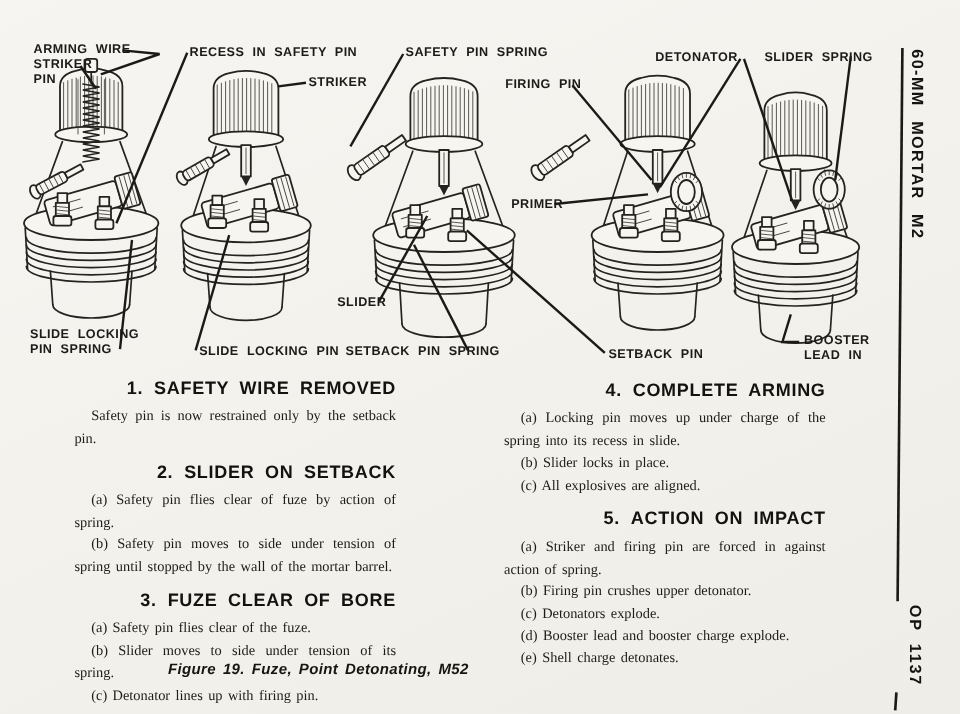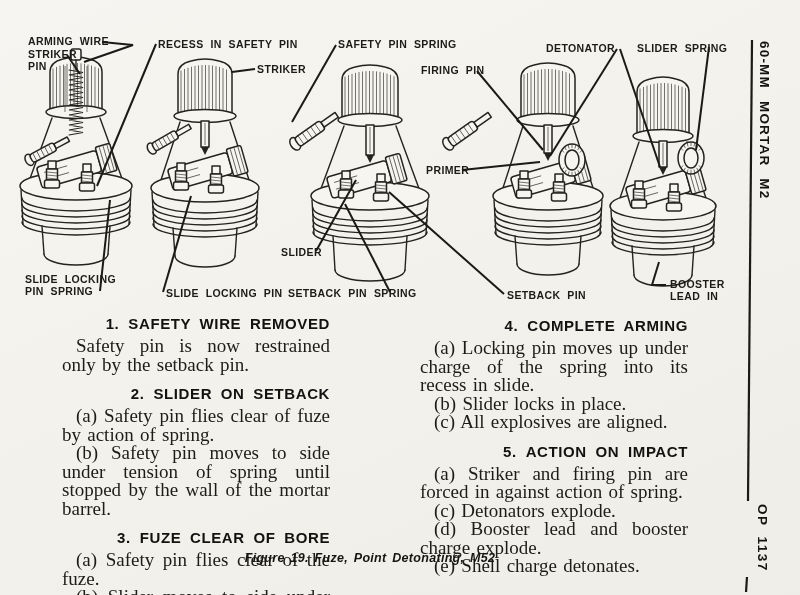--- a/index.html
+++ b/index.html
@@ -28,25 +28,25 @@
   .col-right{left:420px;top:310px;}
   .sec-h{
     margin:11px 0 5px 0;font-size:15px;font-weight:700;
     letter-spacing:.6px;word-spacing:4px;color:#131210;
     font-family:"Liberation Sans",sans-serif;
     text-align:right;
   }
   .sec-num{margin-right:9px;}
   .sec-p{
     margin:0;font-family:"Liberation Serif",serif;
-    font-size:19px;line-height:18.5px;text-align:justify;
+    font-size:12px;line-height:18.5px;text-align:justify;
     text-indent:14px;color:#1d1c19;word-spacing:1.5px;
   }
   .caption{
-    position:absolute;left:140px;top:551px;width:460px;text-align:center;
+    position:absolute;left:140px;top:551px;width:460px;
     font-size:12.5px;font-weight:700;font-style:italic;
     letter-spacing:.3px;word-spacing:2px;color:#161512;
   }
   .side-txt{
     position:absolute;white-space:nowrap;font-weight:700;color:#141311;
     transform:rotate(90deg);transform-origin:left top;
   }
   .side-top{left:772px;top:41px;font-size:13.5px;letter-spacing:1.2px;word-spacing:7px;}
   .side-bot{left:770px;top:504px;font-size:13.5px;letter-spacing:1.5px;word-spacing:5px;}
 </style>
@@ -465,20 +465,21 @@
   </div>
 
   <div class="col col-right">
     <h3 class="sec-h" style="margin-top:7px"><span class="sec-num">4.</span><span>COMPLETE ARMING</span></h3>
     <p class="sec-p">(a)  Locking pin moves up under charge of the spring into its recess in slide.</p>
     <p class="sec-p">(b)  Slider locks in place.</p>
     <p class="sec-p">(c)  All explosives are aligned.</p>
 
     <h3 class="sec-h"><span class="sec-num">5.</span><span>ACTION ON IMPACT</span></h3>
     <p class="sec-p">(a)  Striker and firing pin are forced in against action of spring.</p>
+    <p class="sec-p">(b)  Firing pin crushes upper detonator.</p>
     <p class="sec-p">(c)  Detonators explode.</p>
     <p class="sec-p">(d)  Booster lead and booster charge explode.</p>
     <p class="sec-p">(e)  Shell charge detonates.</p>
   </div>
 
   <div class="caption">Figure 19. Fuze, Point Detonating, M52</div>
 
   <div class="side-txt side-top">60-MM MORTAR M2</div>
   <div class="side-txt side-bot">OP 1137</div>
 

